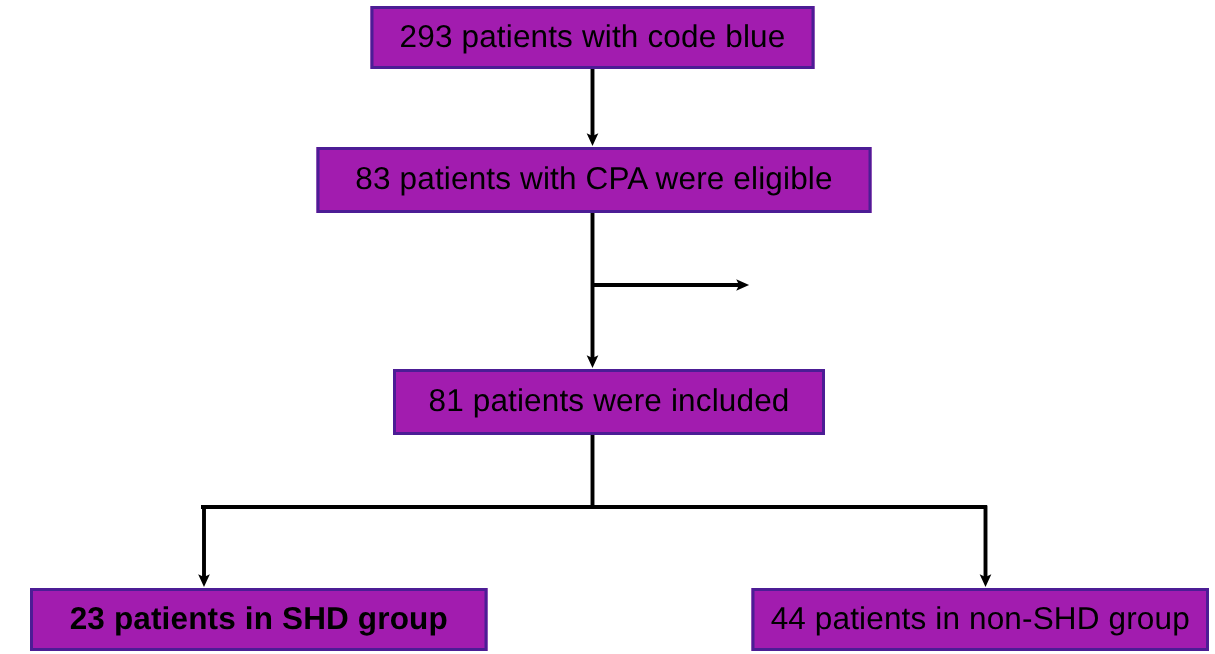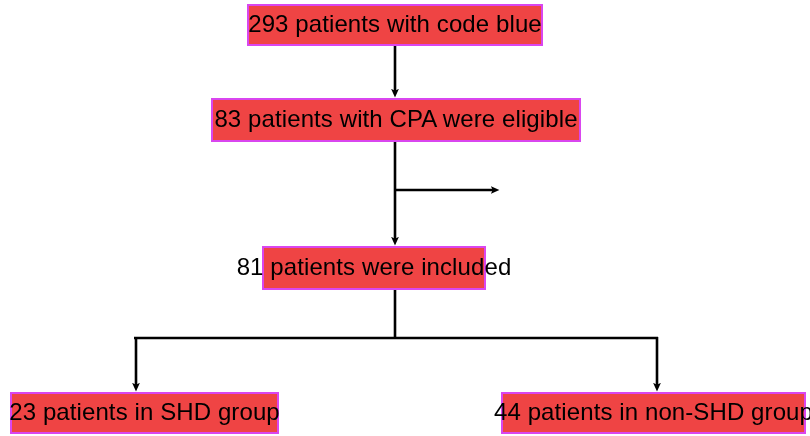--- a/index.html
+++ b/index.html
@@ -18,42 +18,42 @@
   #flow-svg {
     position: absolute;
     left: 0;
     top: 0;
     width: 810px;
     height: 436px;
   }
   .node {
     position: absolute;
     box-sizing: border-box;
-    border: 2px solid #d946ef;
-    background: #ef4444;
+    border: 2px solid #4c1d95;
+    background: #a21caf;
     display: flex;
     align-items: center;
     justify-content: center;
     color: #000000;
-    font-size: 24px;
+    font-size: 21px;
     line-height: 1;
     letter-spacing: 0.1px;
     white-space: nowrap;
     z-index: 2;
   }
   .node-label {
     display: block;
     padding: 0 6px;
     transform: translateY(-1px);
   }
   #node-code-blue   { left: 247px; top: 4px;   width: 296px; height: 42px; }
   #node-cpa         { left: 211px; top: 98px;  width: 370px; height: 44px; text-align: center; }
   #node-dnar        { left: 500px; top: 168px; width: 235px; height: 44px; }
-  #node-included    { left: 262px; top: 246px; width: 224px; height: 44px; text-align: right; }
-  #node-shd         { left: 10px;   top: 392px; width: 269px; height: 42px; }
+  #node-included    { left: 262px; top: 246px; width: 288px; height: 44px; text-align: right; }
+  #node-shd         { left: 20px;   top: 392px; width: 305px; height: 42px; font-weight: bold; }
   #node-nonshd      { left: 501px; top: 392px; width: 305px; height: 42px; }
 </style>
 </head>
 <body>
 
 <div id="flowchart-root">
 
   <svg id="flow-svg" viewBox="0 0 810 436" xmlns="http://www.w3.org/2000/svg">
     <defs>
       <marker id="arrowhead" markerWidth="9" markerHeight="9" refX="4.2" refY="4.5" orient="auto" markerUnits="userSpaceOnUse">

